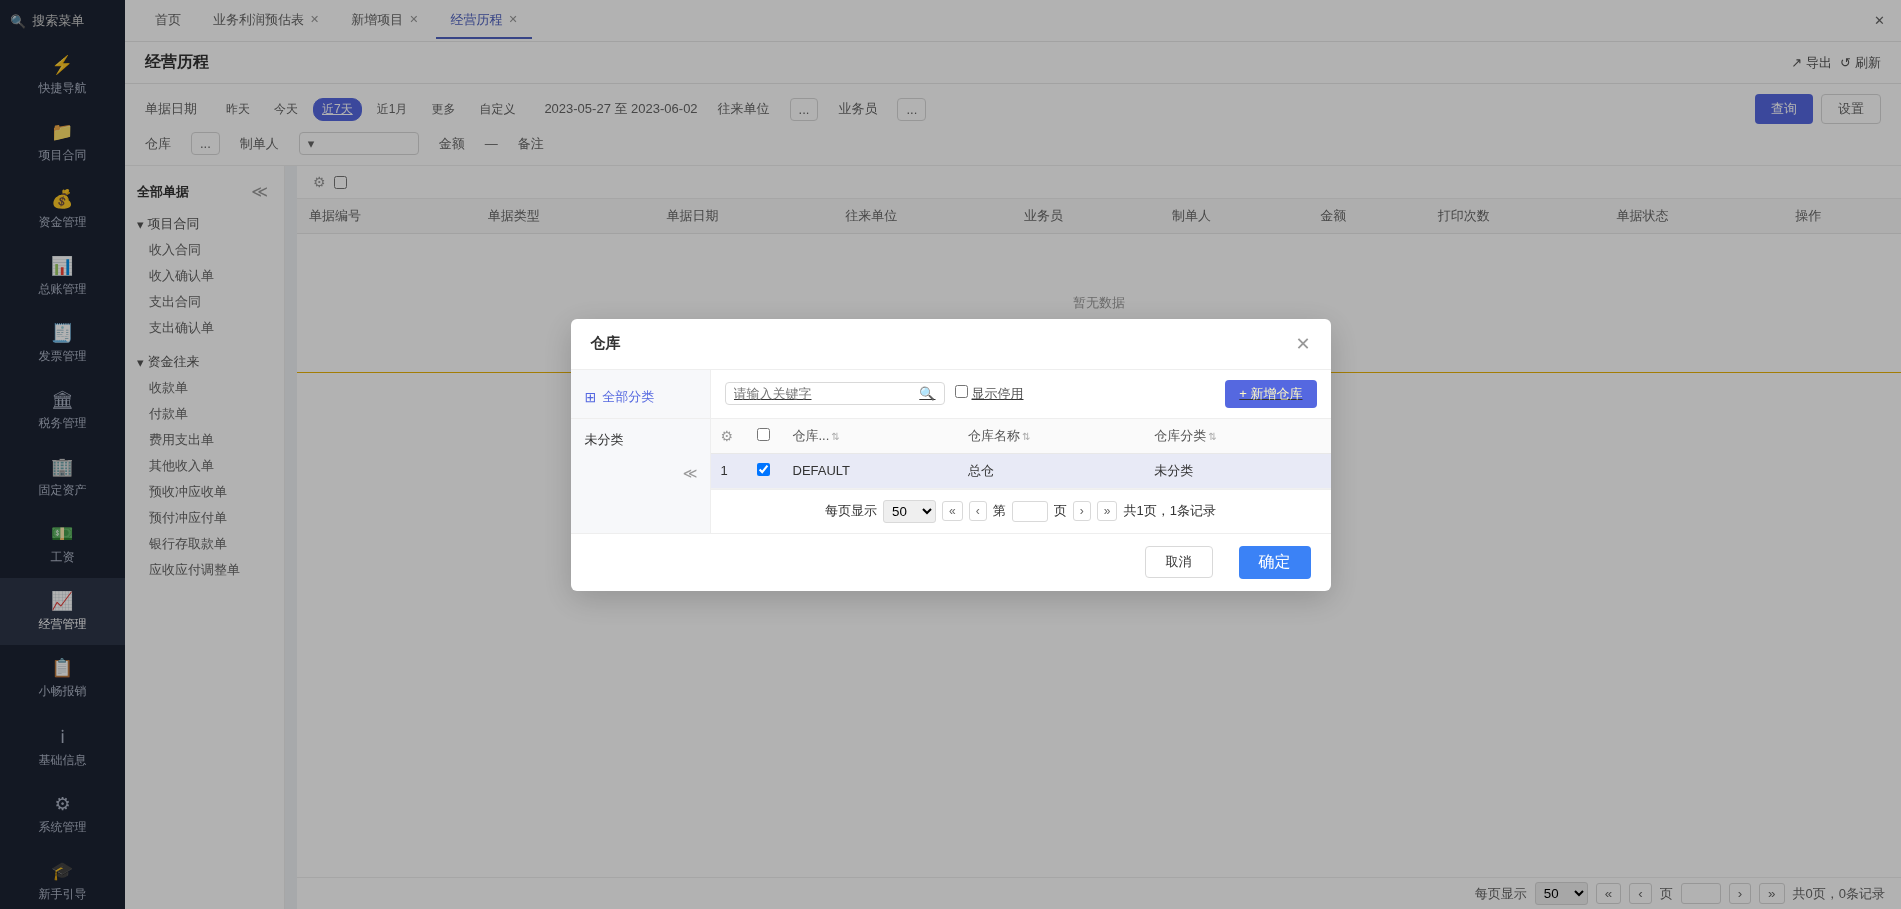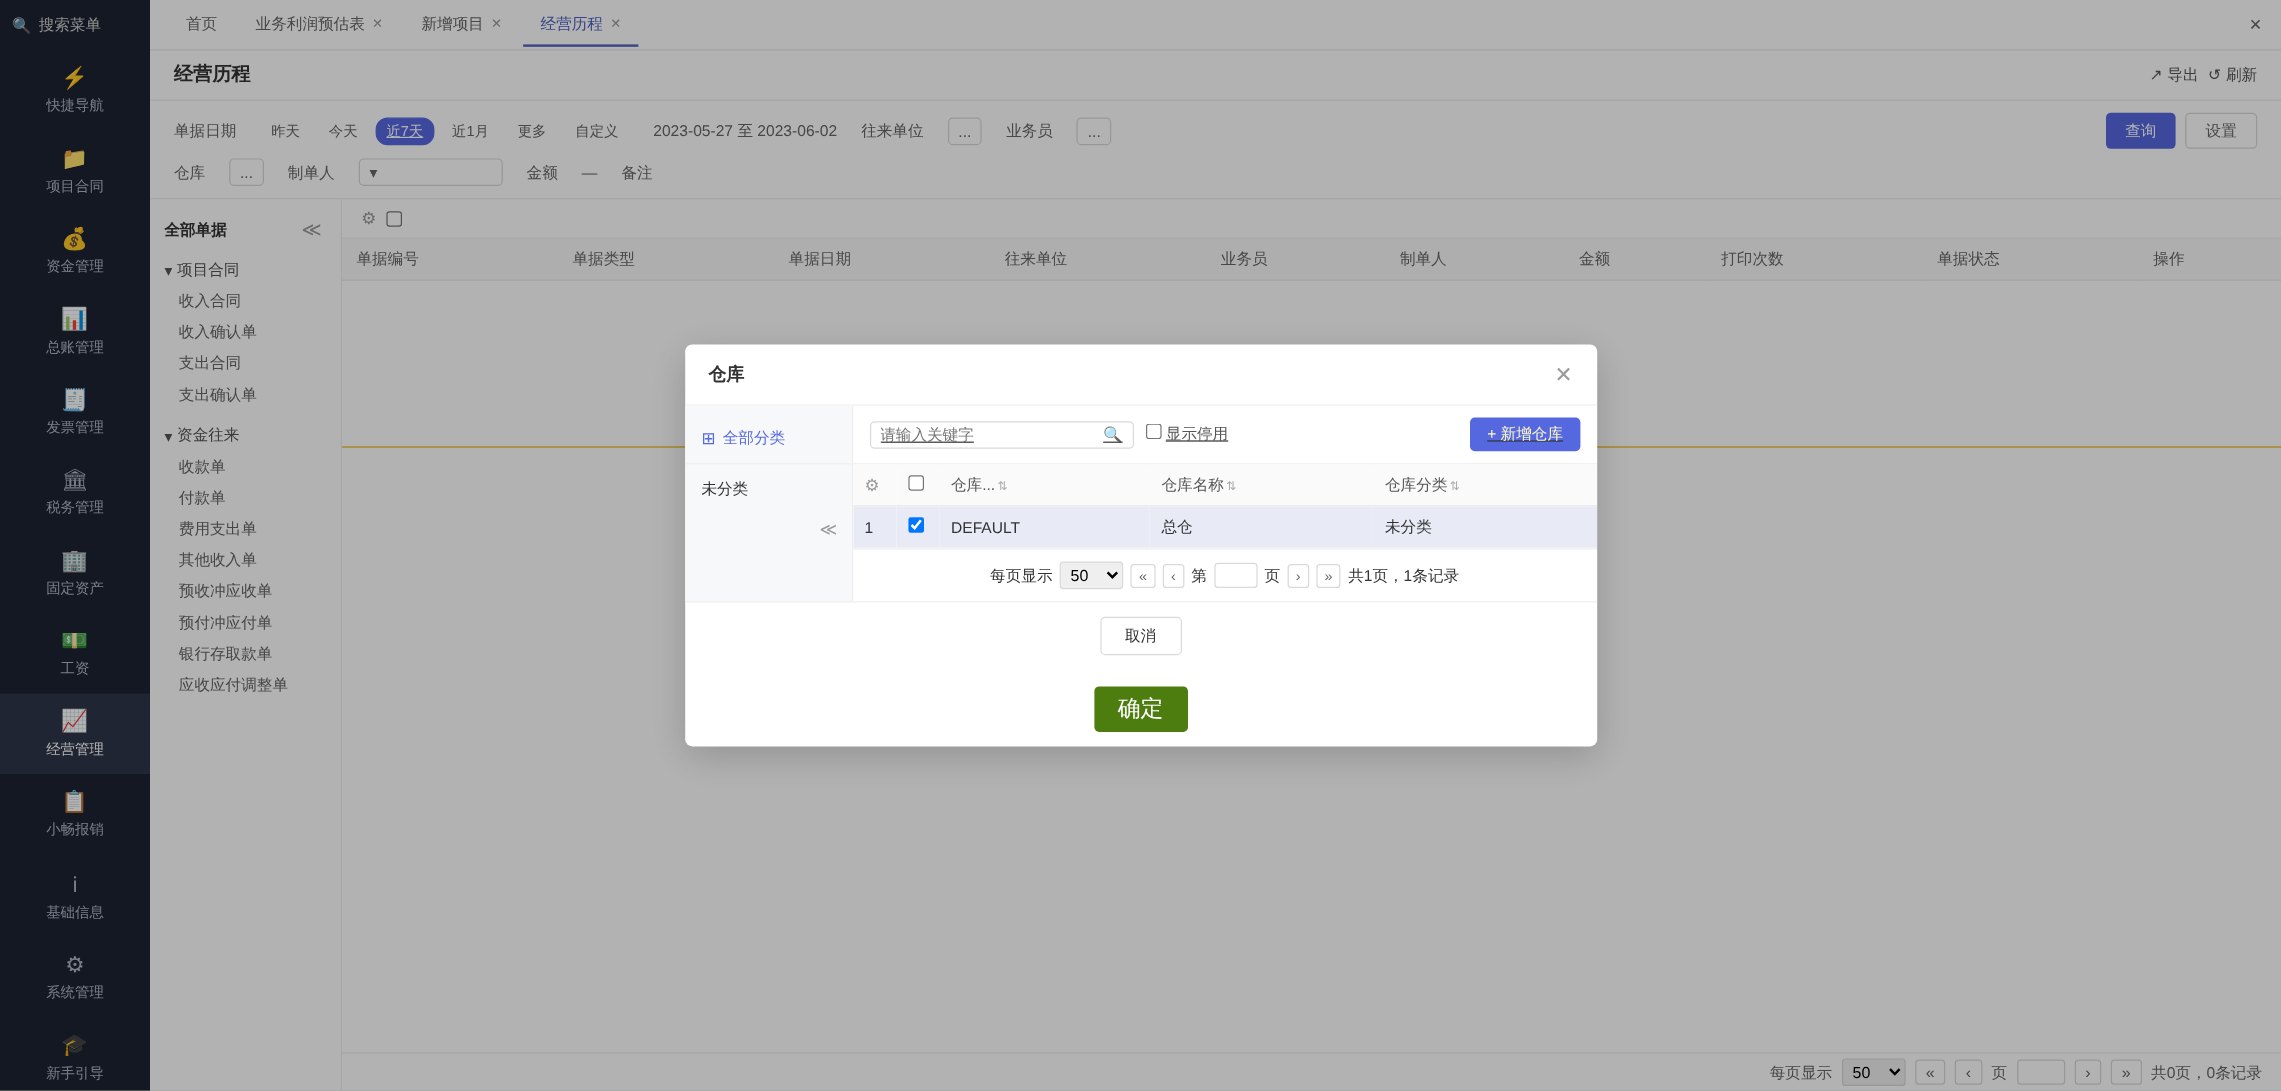--- a/index.html
+++ b/index.html
@@ -39,21 +39,21 @@
     .filter-label { color: #666; font-size: 13px; white-space: nowrap; }
     .filter-dates { display: flex; align-items: center; gap: 6px; }
     .date-btn { padding: 2px 8px; font-size: 12px; color: #666; cursor: pointer; border: 1px solid transparent; background: none; border-radius: 3px; }
     .date-btn.active { background: #5568e0; color: #fff; border-color: #5568e0; border-radius: 10px; text-decoration: underline; }
     .filter-select { display: flex; align-items: center; gap: 4px; border: 1px solid #d9d9d9; padding: 3px 8px; border-radius: 4px; font-size: 13px; color: #666; cursor: pointer; }
     .filter-row2 { display: flex; align-items: center; gap: 20px; }
     .btn-query { background: #5568e0; color: #fff; border: none; padding: 5px 16px; border-radius: 4px; cursor: pointer; font-size: 13px; }
     .btn-setting { background: #fff; color: #666; border: 1px solid #d9d9d9; padding: 5px 16px; border-radius: 4px; cursor: pointer; font-size: 13px; }
 
     
-    .content-area { flex: 1; display: flex; overflow: hidden; }
+    .content-area { flex: 1; display: flex; overflow: hidden; gap: 12px; }
 
     
     .sub-sidebar { width: 160px; background: #fff; border-right: 1px solid #eee; padding: 10px 0; flex-shrink: 0; overflow-y: auto; }
     .sub-sidebar-header { display: flex; align-items: center; justify-content: space-between; padding: 6px 12px; font-size: 13px; font-weight: 600; }
     .sub-menu-group { padding: 4px 0; }
     .sub-menu-group-title { display: flex; align-items: center; gap: 4px; padding: 4px 12px; font-size: 13px; color: #555; cursor: pointer; }
     .sub-menu-item { padding: 4px 24px; font-size: 13px; color: #666; cursor: pointer; }
 
     
     .table-area { flex: 1; overflow: hidden; display: flex; flex-direction: column; }
@@ -97,23 +97,23 @@
     .modal-table tbody tr.selected { background: #e8eaf6; }
     .modal-table tbody td { padding: 8px 10px; border-bottom: 1px solid #f0f0f0; }
     .sort-icon { font-size: 10px; color: #aaa; margin-left: 2px; }
 
     
     .modal-pagination { display: flex; align-items: center; justify-content: center; gap: 6px; padding: 10px 14px; border-top: 1px solid #eee; font-size: 13px; }
     .modal-page-btn { padding: 2px 6px; border: 1px solid #d9d9d9; background: #fff; cursor: pointer; border-radius: 3px; color: #666; font-size: 12px; }
     .modal-page-input { width: 36px; border: 1px solid #d9d9d9; padding: 2px 4px; border-radius: 3px; text-align: center; font-size: 13px; }
 
     
-    .modal-footer { display: flex; align-items: center; justify-content: flex-end; gap: 26px; padding: 12px 20px; border-top: 1px solid #eee; flex-direction: column; }
+    .modal-footer { display: flex; align-items: center; justify-content: flex-end; gap: 26px; padding: 12px 20px; border-top: 1px solid #eee; }
     .btn-cancel { background: #fff; color: #333; border: 1px solid #d9d9d9; padding: 6px 20px; border-radius: 4px; cursor: pointer; font-size: 13px; }
-    .btn-confirm { background: #4d7c0f; color: #fff; border: none; padding: 6px 20px; border-radius: 4px; cursor: pointer; font-size: 19px; }
+    .btn-confirm { background: #3b82f6; color: #fff; border: none; padding: 6px 20px; border-radius: 4px; cursor: pointer; font-size: 16px; }
 
     .collapse-btn { cursor: pointer; color: #999; font-size: 16px; background: none; border: none; padding: 0 4px; }
     .gear-btn { cursor: pointer; color: #999; font-size: 14px; background: none; border: none; }
 
     
     .status-bar { height: 32px; background: #fff; border-top: 1px solid #eee; display: flex; align-items: center; justify-content: flex-end; padding: 0 16px; gap: 8px; font-size: 13px; color: #666; }
   </style>
 </head>
 <body>
 

